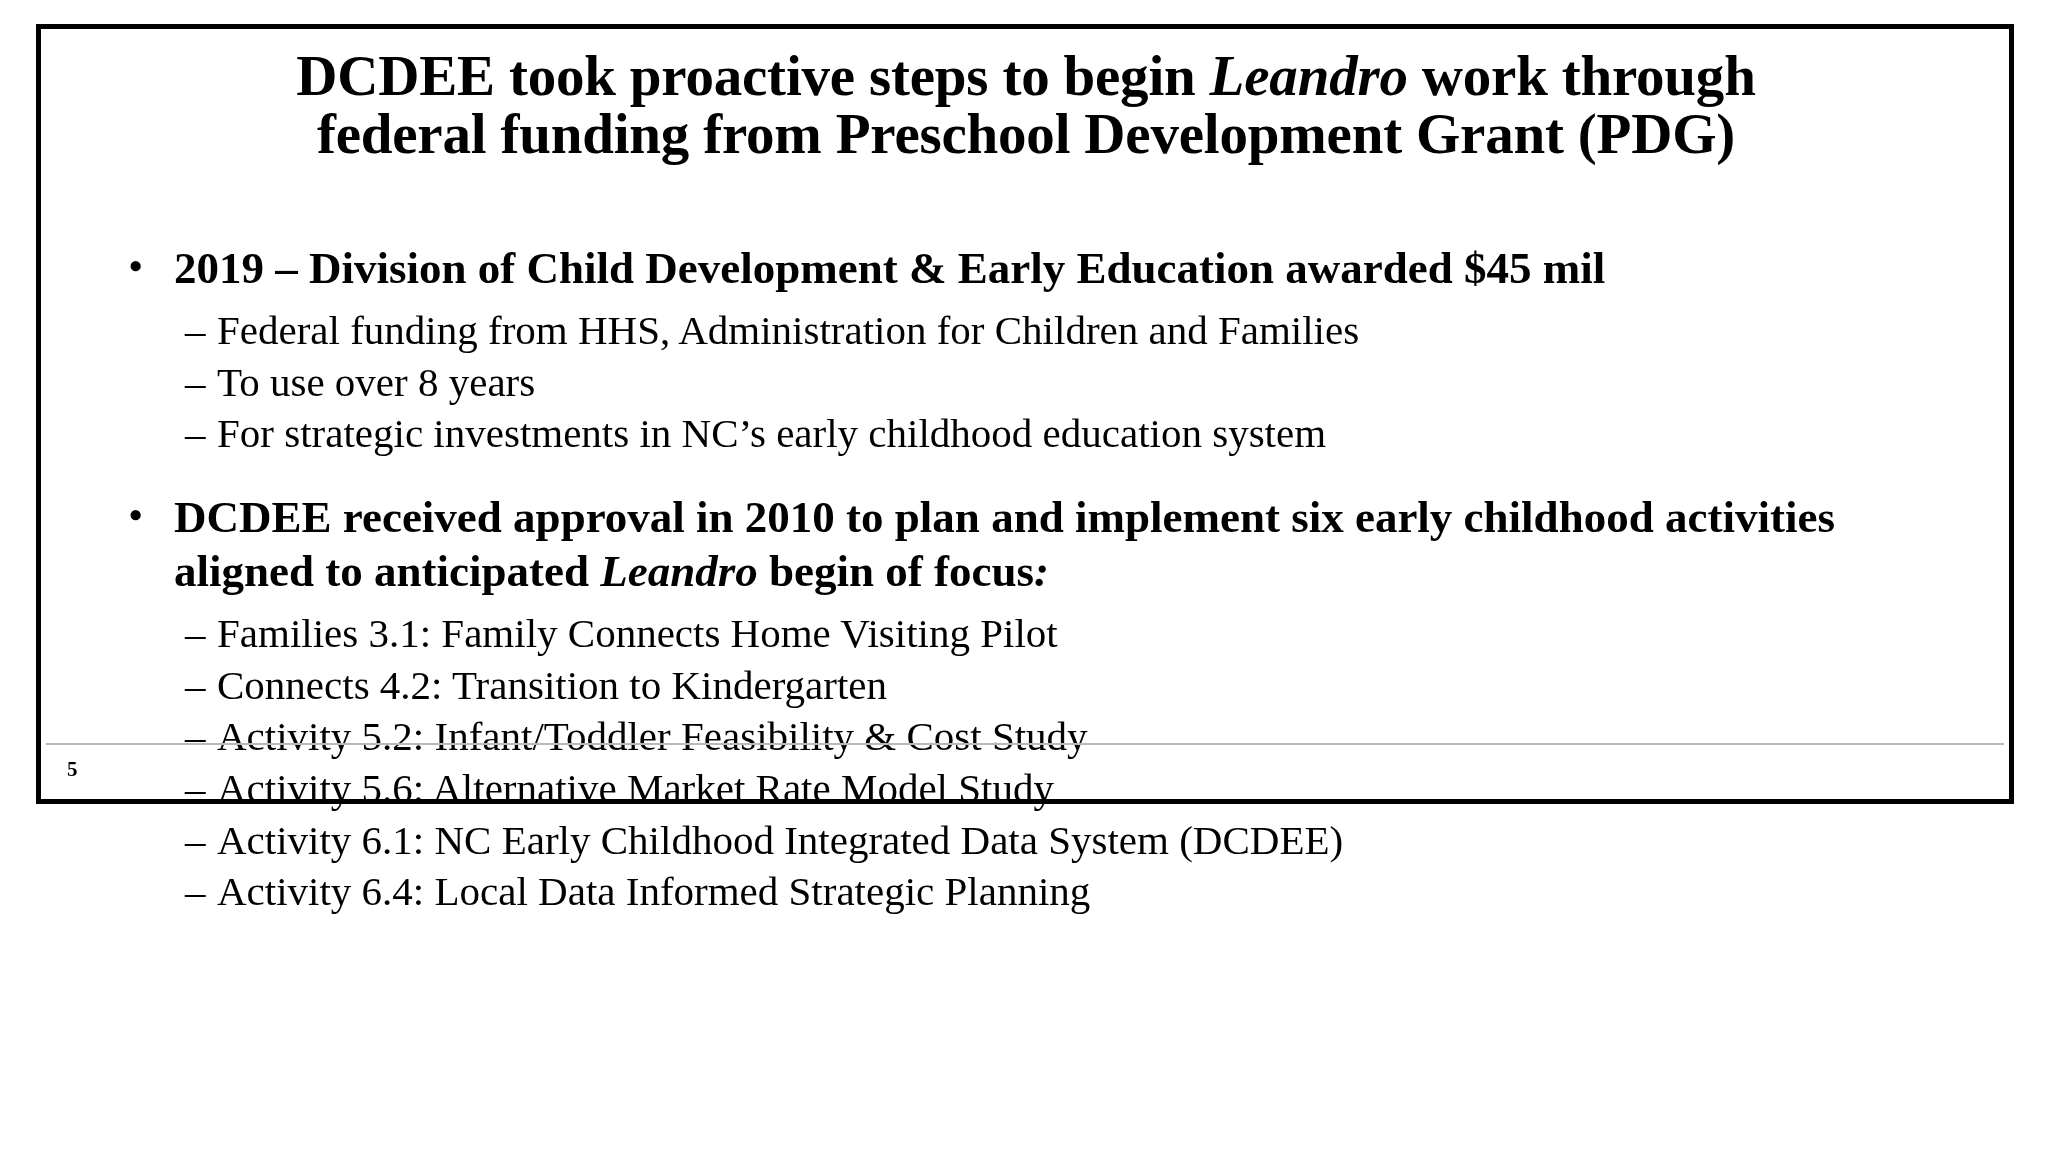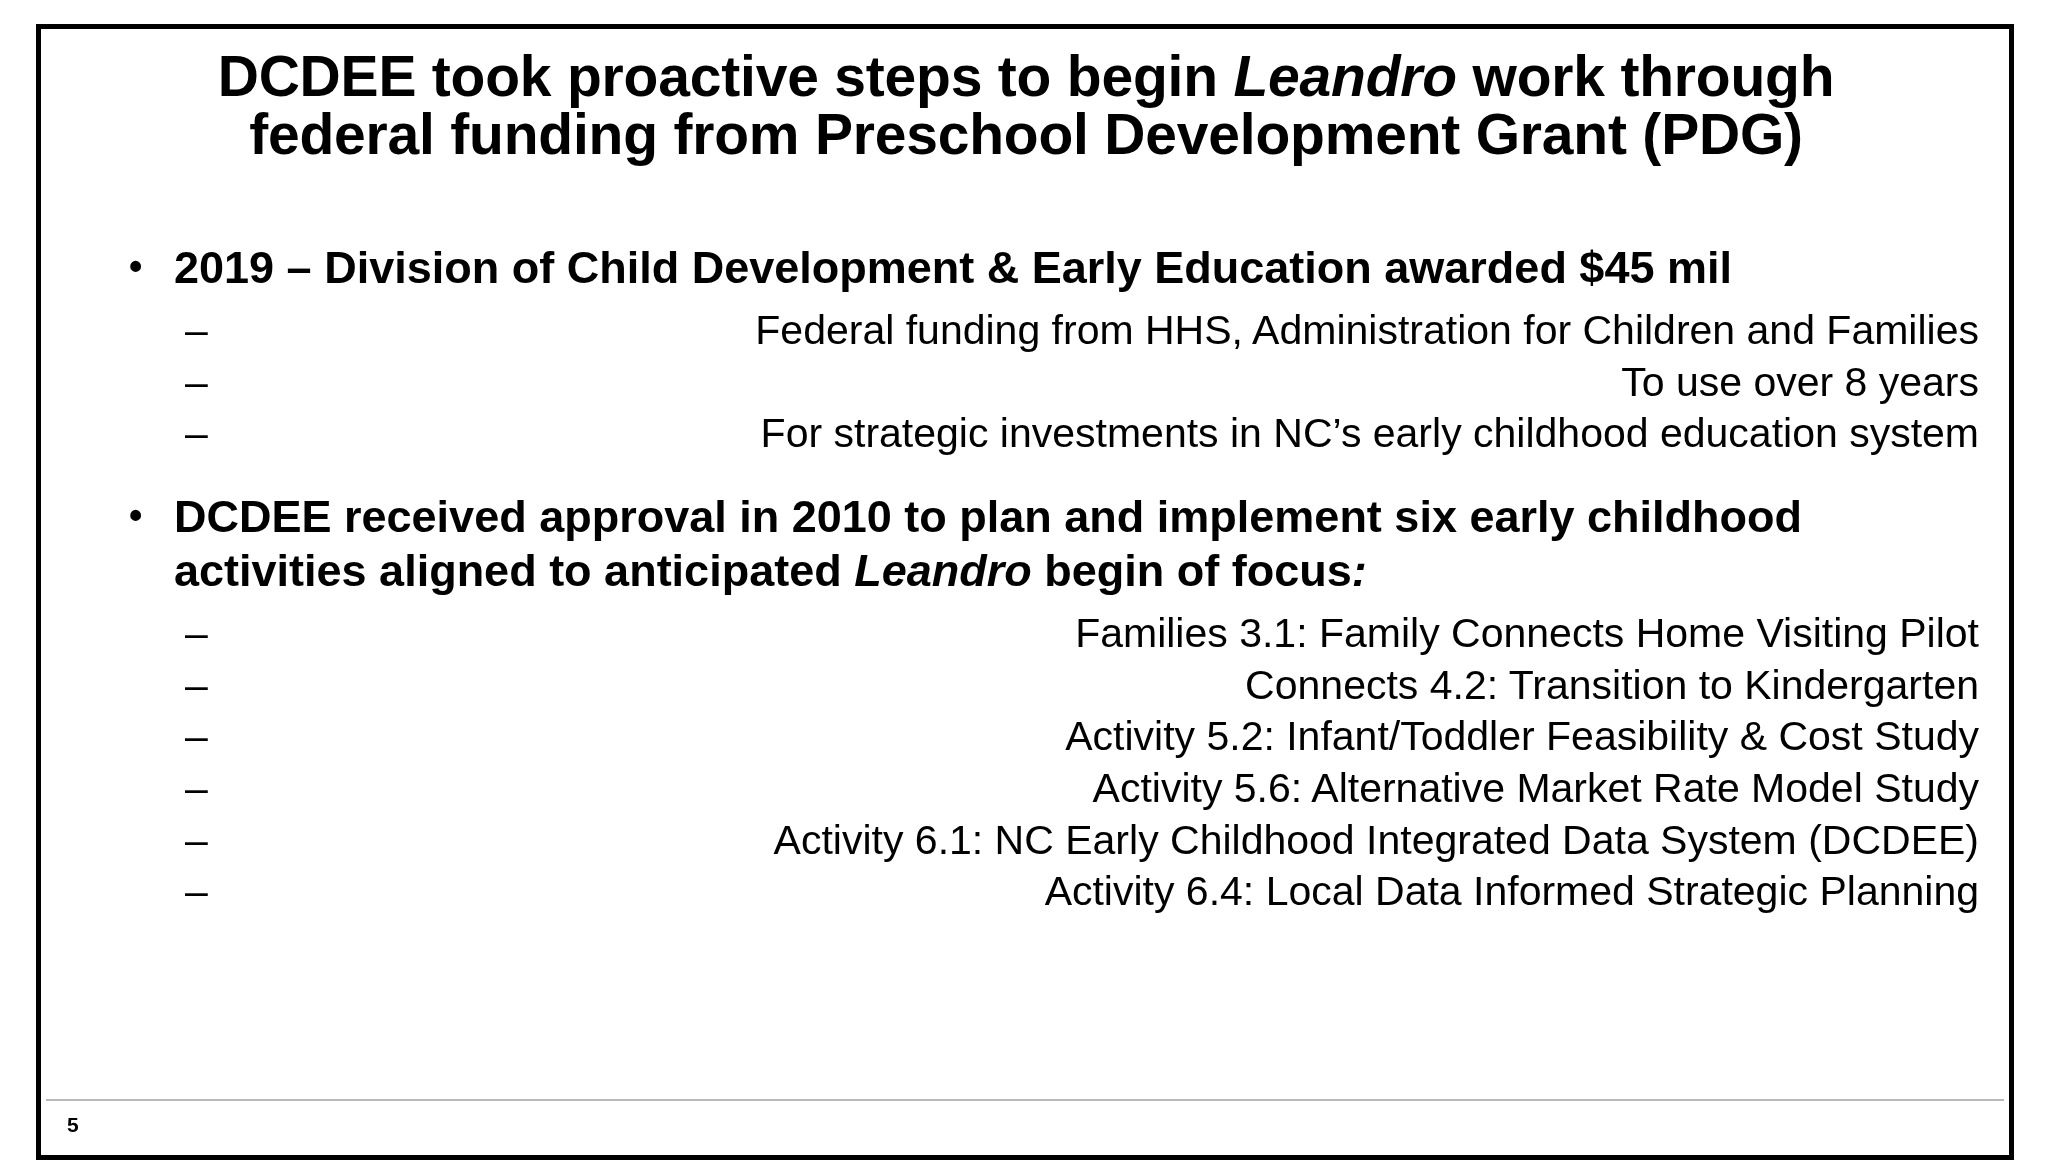--- a/index.html
+++ b/index.html
@@ -14,24 +14,25 @@
     color: #000000;
     overflow: hidden;
   }
 
   
   .slide {
     position: absolute;
     left: 36px;
     top: 24px;
     width: 1978px;
-    height: 1136px;
+    height: 780px;
     background: #ffffff;
     border: 5px solid #000000;
     box-sizing: border-box;
+    font-family: Liberation Serif, serif;
   }
 
   
   .title-block {
     position: absolute;
     left: 40px;
     top: 18px;
     width: 1890px;
     text-align: center;
   }
@@ -81,21 +82,21 @@
     font-size: 41px;
     font-weight: normal;
     line-height: 1.26;
     margin-left: 56px;
   }
   .bullet2 .marker {
     width: 32px;
     flex: 0 0 32px;
     text-align: left;
   }
-  .bullet2 .btext { flex: 1; text-align: right; }
+  .bullet2 .btext { flex: 1; }
 
   .group-gap { height: 30px; }
   .sub-gap   { height: 8px; }
 
   
   .footer-rule {
     position: absolute;
     left: 5px;
     right: 5px;
     bottom: 54px;

